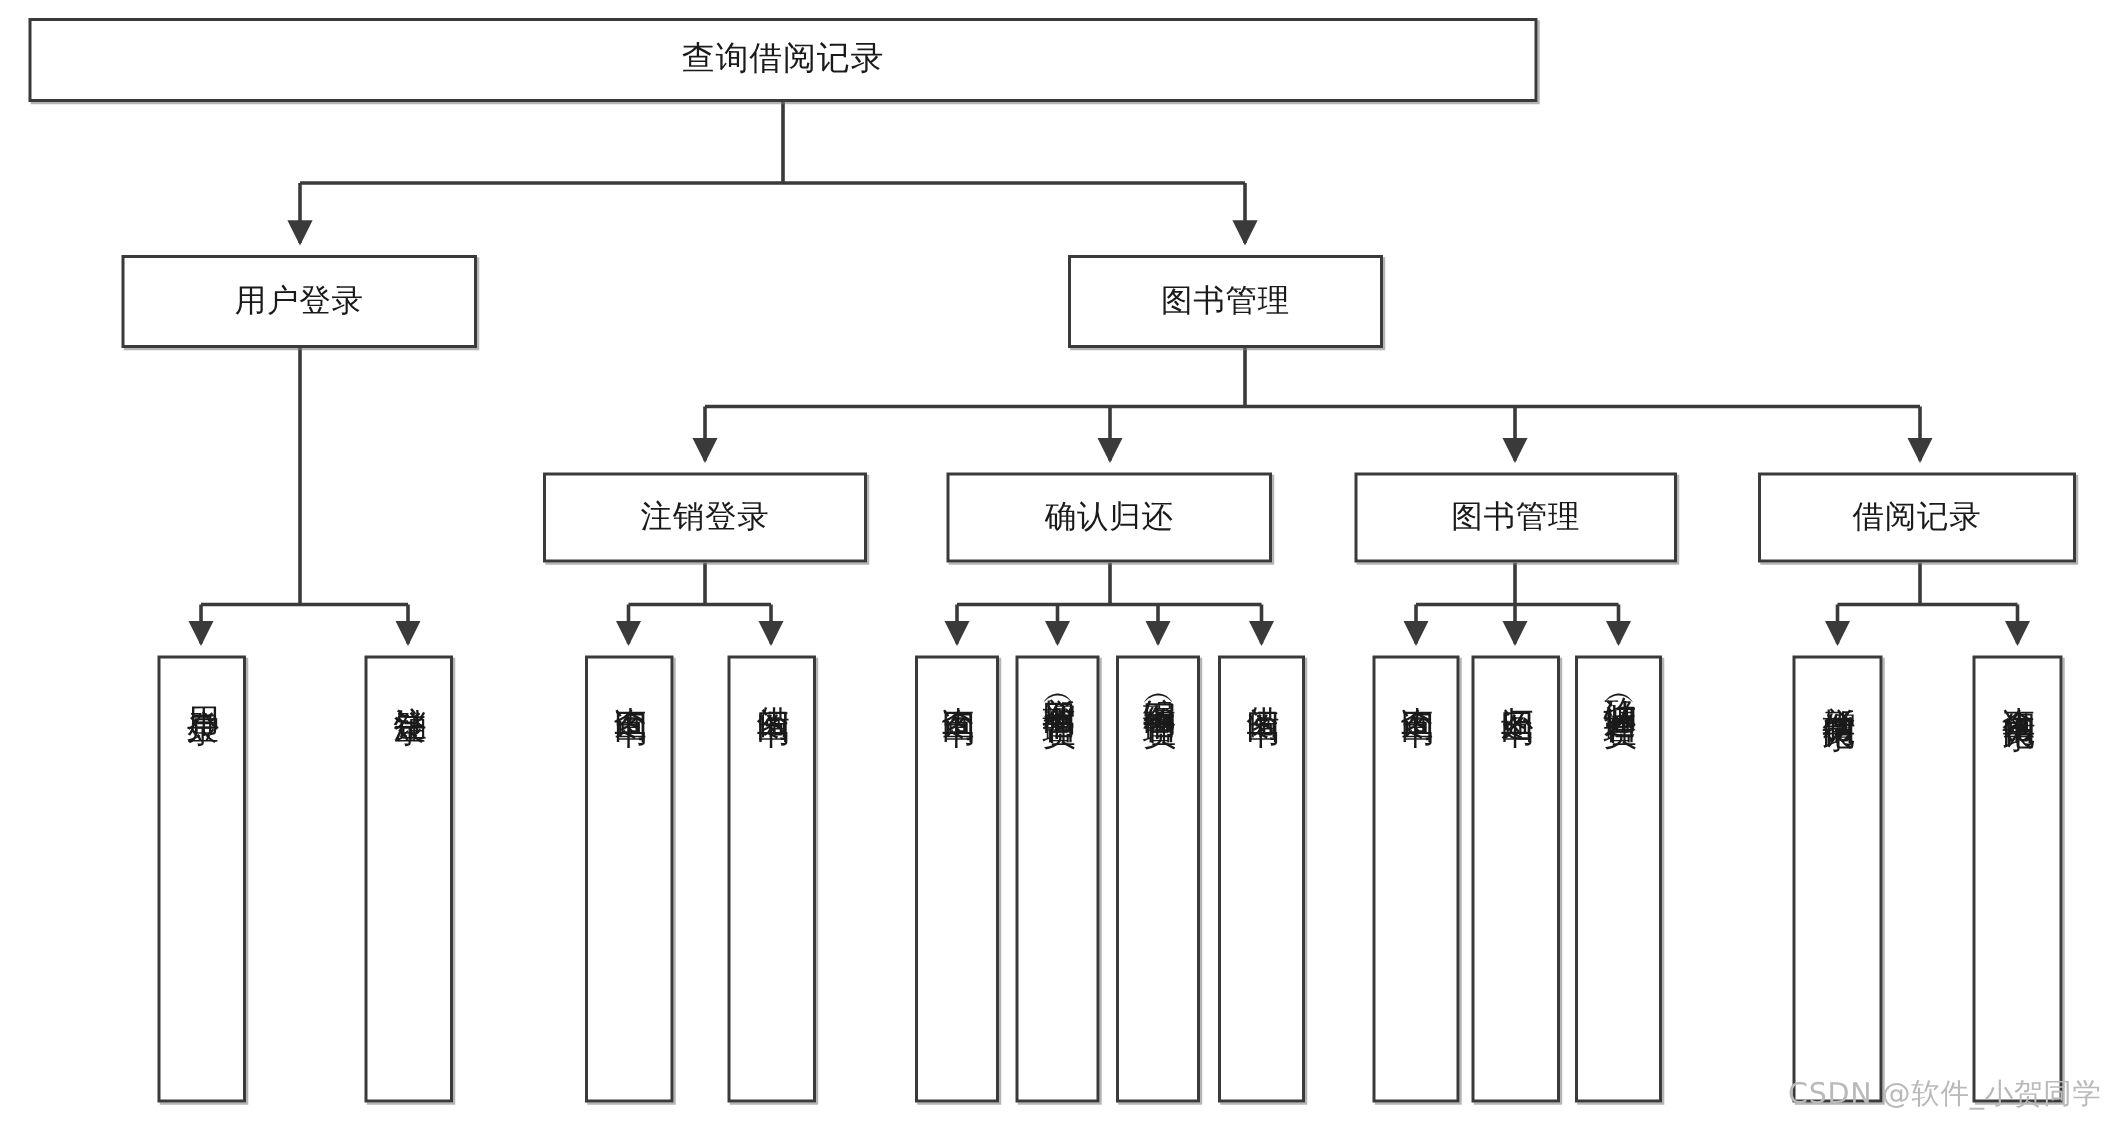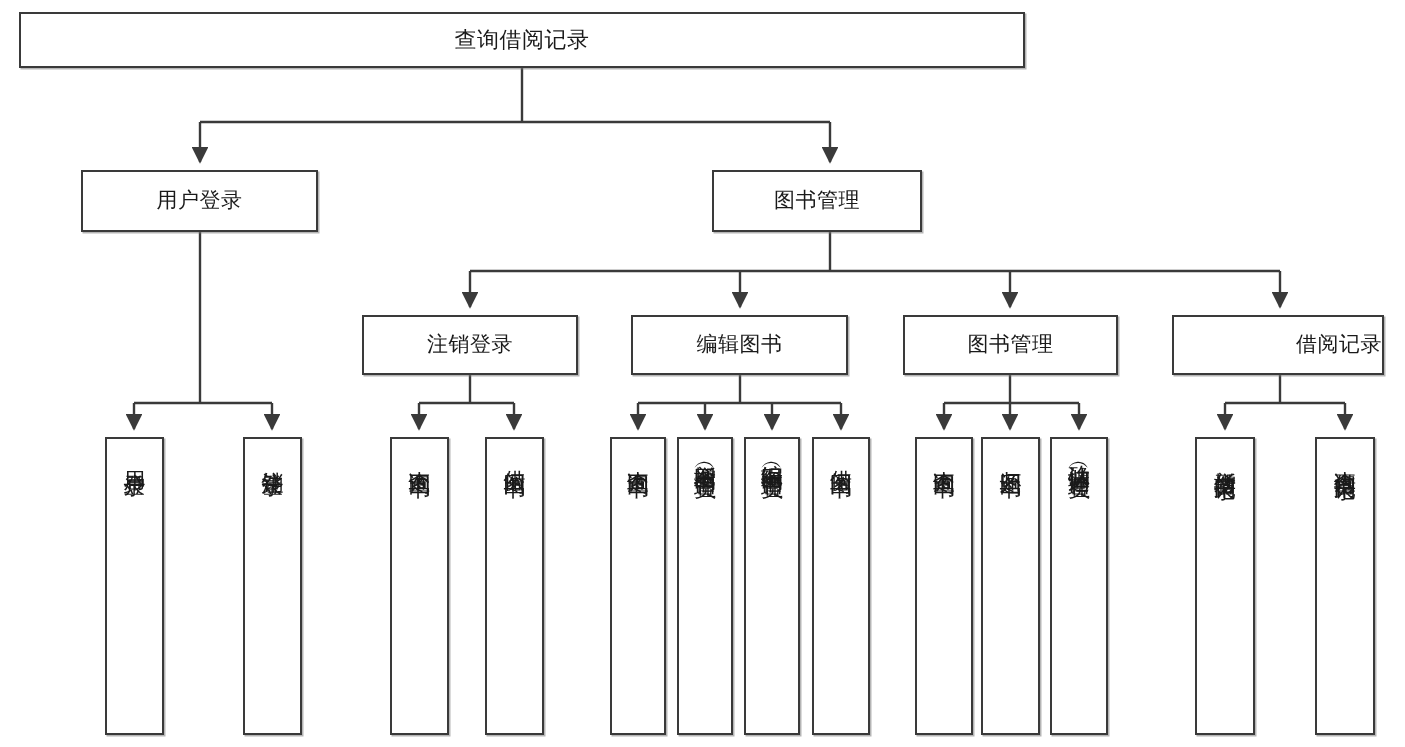--- a/index.html
+++ b/index.html
@@ -139,26 +139,26 @@
     <span class="lbl">用户登录</span>
   </div>
   <div class="node h" style="left:712px; top:170px; width:210px; height:62px;">
     <span class="lbl">图书管理</span>
   </div>
 
   <div class="node h" style="left:362px; top:315px; width:216px; height:60px;">
     <span class="lbl">注销登录</span>
   </div>
   <div class="node h" style="left:631px; top:315px; width:217px; height:60px;">
-    <span class="lbl">编辑图书</span>
+    <span class="lbl">确认归还</span>
   </div>
   <div class="node h" style="left:903px; top:315px; width:215px; height:60px;">
     <span class="lbl">图书管理</span>
   </div>
-  <div class="node h" style="left:1172px; top:315px; width:212px; height:60px;justify-content:flex-end;">
+  <div class="node h" style="left:1172px; top:315px; width:212px; height:60px;">
     <span class="lbl">借阅记录</span>
   </div>
 
   <div class="node v" style="left:105px; top:437px; width:59px; height:298px;">
     <span class="lbl">用户登录</span>
   </div>
   <div class="node v" style="left:243px; top:437px; width:59px; height:298px;">
     <span class="lbl">注销登录</span>
   </div>
 
@@ -192,14 +192,15 @@
     <span class="lbl">确认归还（管理员）</span>
   </div>
 
   <div class="node v" style="left:1195px; top:437px; width:60px; height:298px;">
     <span class="lbl">新增借阅记录</span>
   </div>
   <div class="node v" style="left:1315px; top:437px; width:60px; height:298px;">
     <span class="lbl">查询借阅记录</span>
   </div>
 
+  <div class="watermark" style="left:1192px; top:716px;">CSDN @软件_小贺同学</div>
 
 </div>
 
 </body></html>

